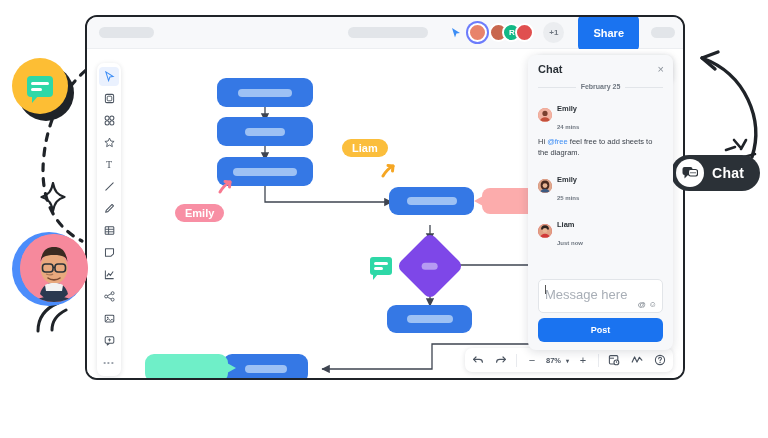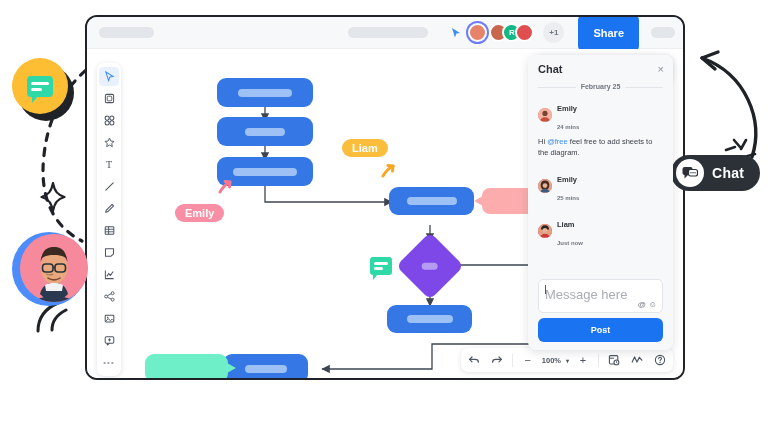--- a/index.html
+++ b/index.html
@@ -601,21 +601,21 @@
       <div class="btool">
         <svg width="12" height="12" viewBox="0 0 12 12">
             <path d="M8 3 L10.4 5.4 L8 7.8" fill="none" stroke="#4C5561" stroke-width="1.2" stroke-linecap="round" stroke-linejoin="round"></path>
             <path d="M10.2 5.4 H4.8 C2.6 5.4 1.6 6.6 1.6 8.2" fill="none" stroke="#4C5561" stroke-width="1.2" stroke-linecap="round"></path>
           </svg>
       </div>
     </div>
     <div class="divider"></div>
     <div class="bgrp">
       <div class="btool" style="font-size:11px;">−</div>
-      <span class="zoomlvl">100%</span>
+      <span class="zoomlvl">87%</span>
       <span class="zoomlvl" style="font-size:6px;">▾</span>
       <div class="btool" style="font-size:11px;">+</div>
     </div>
     <div class="divider"></div>
     <div class="bgrp">
       <div class="btool">
         <svg width="12" height="12" viewBox="0 0 12 12">
             <rect x="1.4" y="1.6" width="8.4" height="8.4" rx="1.2" fill="none" stroke="#4C5561" stroke-width="1.1"></rect>
             <path d="M1.4 4.2 H6" stroke="#4C5561" stroke-width="1"></path>
             <circle cx="8.4" cy="8.4" r="2.4" fill="#fff" stroke="#4C5561" stroke-width="1.1"></circle>

